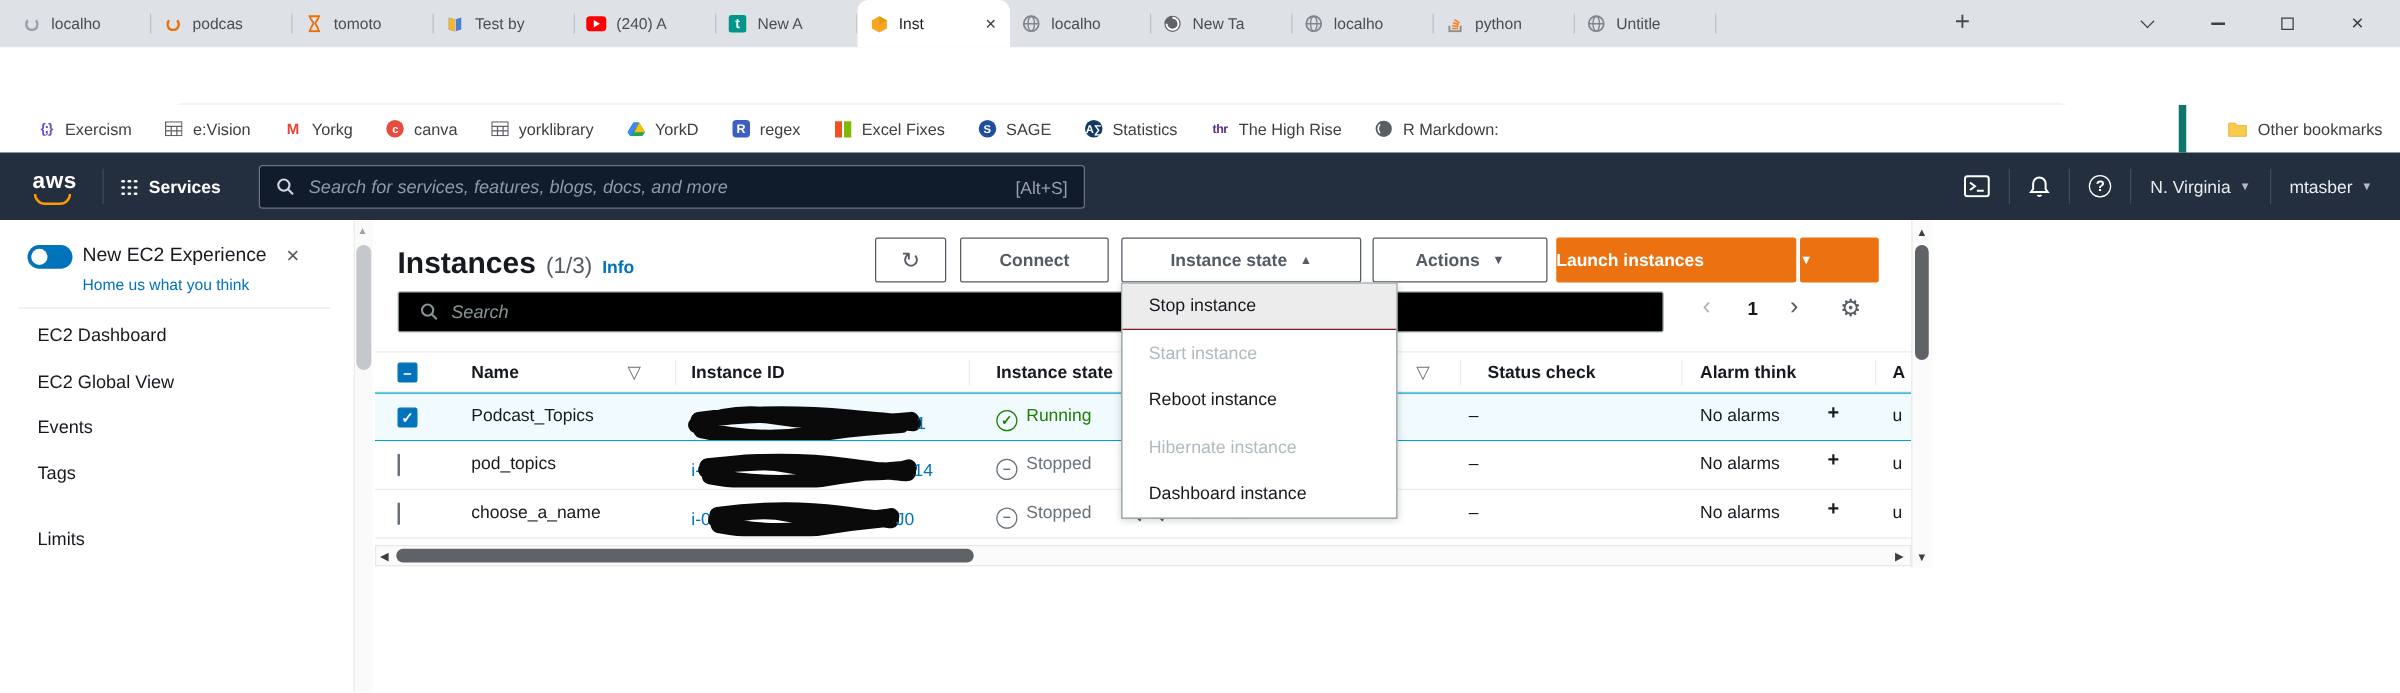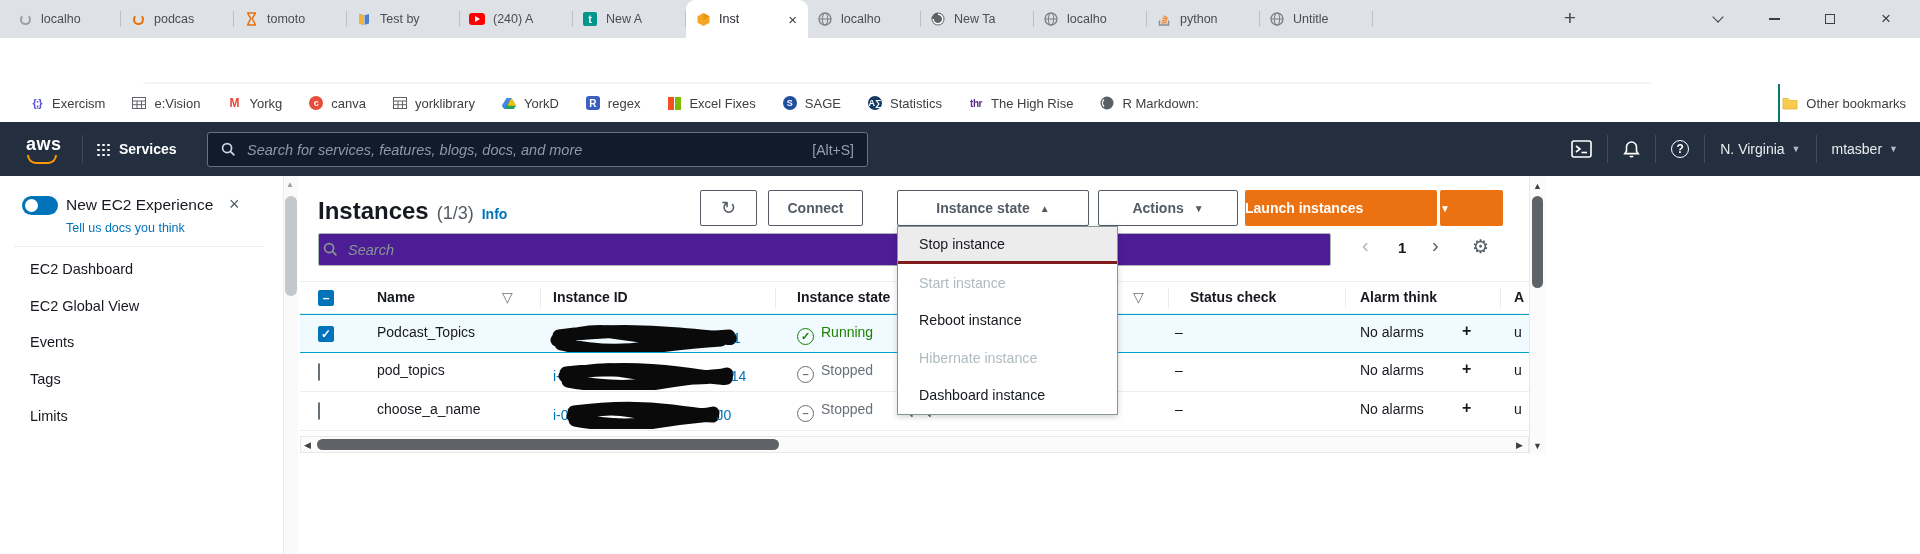--- a/index.html
+++ b/index.html
@@ -56,21 +56,21 @@
   .obx-star { font-size:17px; color:#5f6368; }
   .avatar { position:absolute; left:1826px; top:47px; width:28px; height:28px; border-radius:50%; background:#e9437e;
             color:#fff; font-size:14px; font-weight:bold; display:flex; align-items:center; justify-content:center; }
   .dots { position:absolute; left:1892px; top:49px; font-size:17px; color:#5f6368; }
 
   
   .bmbar { position:absolute; left:0; top:84px; width:1920px; height:38px; background:#fff; }
   .bmrow { position:absolute; left:16px; top:84px; height:38px; display:flex; align-items:center; }
   .bm { display:flex; align-items:center; gap:7px; padding:0 13px; font-size:13px; color:#3c4043; height:30px; }
   .other { position:absolute; right:14px; top:84px; height:38px; display:flex; align-items:center; gap:8px;
-           font-size:13px; color:#3c4043; border-left:2px solid #0f766e; padding-left:2px; }
+           font-size:13px; color:#3c4043; border-left:6px solid #0f766e; padding-left:33px; }
 
   
   .awsnav { position:absolute; left:0; top:122px; width:1920px; height:54px; background:#232f3e; }
   .awslogo { position:absolute; left:26px; top:12px; color:#fff; font-weight:bold; font-size:18px; letter-spacing:0.5px; }
   .awssmile { position:absolute; left:27px; top:33px; width:30px; height:9px; border:2.4px solid #f90;
               border-top:none; border-radius:0 0 14px 14px; }
   .nsep { width:1px; height:28px; background:#3f4b5b; }
   .services { position:absolute; left:96px; top:0; height:54px; display:flex; align-items:center; gap:10px;
               color:#fff; font-size:14px; font-weight:bold; }
   .griddots { width:13px; height:13px; position:relative; }
@@ -106,21 +106,21 @@
   .pgtitle .c { font-size:18px; color:#545b64; }
   .pgtitle .i { font-size:14px; color:#0073bb; font-weight:bold; }
   .btn { position:absolute; top:190px; height:36px; border:1px solid #545b64; border-radius:2px; background:#fff;
          display:flex; align-items:center; justify-content:center; gap:10px; font-size:14px; font-weight:bold; color:#545b64; }
   .btn .car { font-size:10px; }
   .btn-launch { position:absolute; top:190px; height:36px; background:#ec7211; border-radius:2px; color:#fff;
                 display:flex; align-items:center; font-size:14px; font-weight:bold; }
 
   
   .filter { position:absolute; left:318px; top:233px; width:1013px; height:33px; border:1px solid #aab7b8;
-            border-radius:2px; background:#4c1d95; display:flex; align-items:center; padding:0 4px; gap:10px; }
+            border-radius:2px; background:#000000; display:flex; align-items:center; padding:0 17px; gap:10px; }
   .filter .ph { color:#879596; font-size:14.5px; font-style:italic; }
   .pgn { position:absolute; top:236px; font-size:15px; }
   .gearbtn { position:absolute; left:1472px; top:235px; font-size:19px; color:#545b64; }
 
   
   .thead { position:absolute; left:300px; top:281px; width:1229px; height:33px; background:#fff;
            border-top:1px solid #eaeded; border-bottom:1px solid #eaeded; font-weight:bold; font-size:14px; color:#16191f; }
   .hcell { position:absolute; top:7px; white-space:nowrap; }
   .hsep { position:absolute; top:6px; width:1px; height:20px; background:#eaeded; }
   .trow { position:absolute; left:300px; width:1229px; height:39px; border-bottom:1px solid #eaeded; background:#fff;
@@ -138,21 +138,21 @@
   .gray { color:#687078; }
   .linkblue { color:#0073bb; }
   .plusic { font-weight:bold; color:#16191f; font-size:16px; }
   .scrib { vertical-align:middle; margin:0 -6px; }
 
   
   .menu { position:absolute; left:897px; top:226px; width:221px; height:189px; background:#fff;
           border:1px solid #879596; box-shadow:0 2px 6px rgba(0,0,0,.18); z-index:40;
           display:grid; grid-template-rows:repeat(5,1fr); }
   .mi { display:flex; align-items:center; padding-left:21px; font-size:14.2px; color:#16191f; }
-  .mi.hl { background:#ececec; border-bottom:3px solid #7f1d1d; }
+  .mi.hl { background:#ececec; border-bottom:1px solid #7f1d1d; }
   .mi.dis { color:#b0babf; }
 
   
   .hscroll { position:absolute; left:300px; top:436px; width:1229px; height:17px; background:#fbfbfb; border:1px solid #e8e8e8; }
   .hthumb { position:absolute; left:317px; top:439px; width:462px; height:11px; background:#5f6368; border-radius:6px; }
   .harrow { position:absolute; top:440px; font-size:9px; color:#3c4043; }
   .vscroll { position:absolute; left:1529px; top:176px; width:17px; height:278px; background:#fbfbfb; border-left:1px solid #e8e8e8; }
   .vthumb { position:absolute; left:1532px; top:196px; width:11px; height:92px; background:#5f6368; border-radius:6px; }
   .varrow { position:absolute; left:1533px; font-size:9px; color:#3c4043; }
 
@@ -461,40 +461,40 @@
       <span class="navtxt">
         <span>mtasber</span>
         <span class="smallcaret">▼</span>
       </span>
     </div>
   </div>
 
   <div class="toggle"></div>
   <div class="exp-label">New EC2 Experience</div>
   <div class="exp-close">×</div>
-  <div class="exp-feedback">Tell us docs you think</div>
+  <div class="exp-feedback">Home us what you think</div>
   <div class="sb-divider"></div>
   <div class="sb-item" style="top:261px;">EC2 Dashboard</div>
   <div class="sb-item" style="top:298px;">EC2 Global View</div>
   <div class="sb-item" style="top:334px;">Events</div>
   <div class="sb-item" style="top:371px;">Tags</div>
-  <div class="sb-item" style="top:408px;">Limits</div>
+  <div class="sb-item" style="top:424px;">Limits</div>
   <div class="sb-scroll"></div>
   <div class="sb-up">▲</div>
   <div class="sb-thumb"></div>
 
   <div class="pgtitle">
     <span class="t">Instances</span>
     <span class="c">(1/3)</span>
     <span class="i">Info</span>
   </div>
   <div class="btn" style="left:700px;width:57px;">
     <span style="font-size:18px;font-weight:normal;">↻</span>
   </div>
-  <div class="btn" style="left:768px;width:95px;">
+  <div class="btn" style="left:768px;width:119px;">
     <span>Connect</span>
   </div>
   <div class="btn" style="left:897px;width:192px;">
     <span>Instance state</span>
     <span class="car">▲</span>
   </div>
   <div class="btn" style="left:1098px;width:140px;">
     <span>Actions</span>
     <span class="car">▼</span>
   </div>

